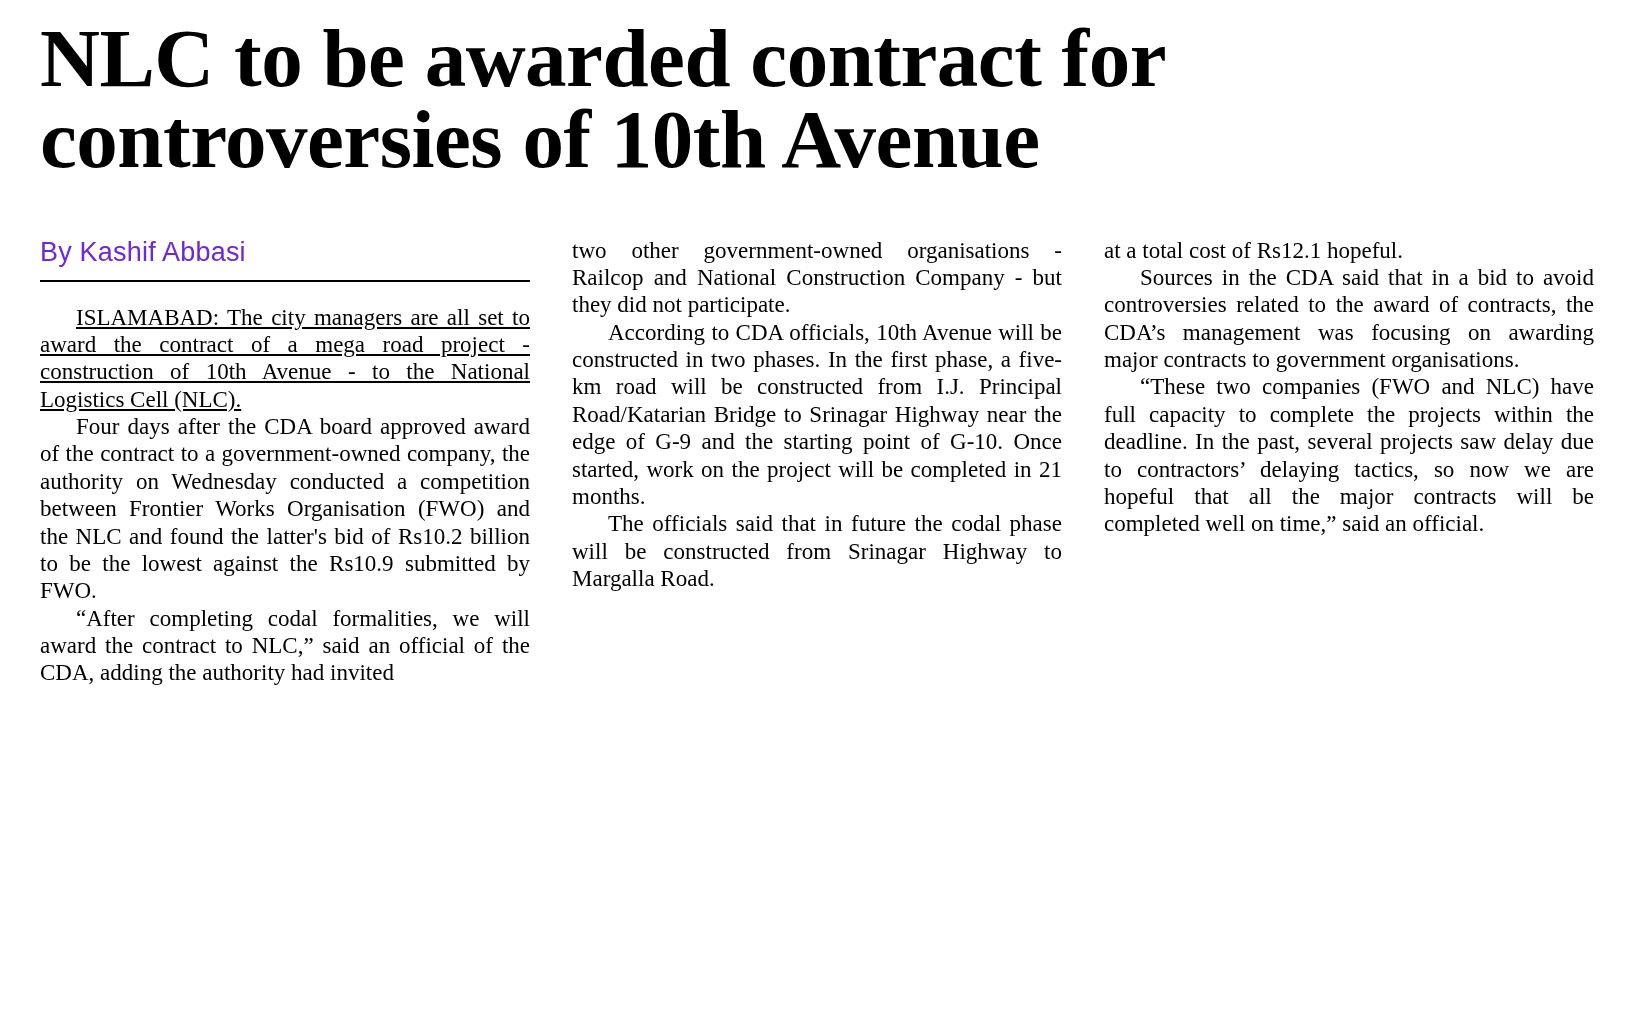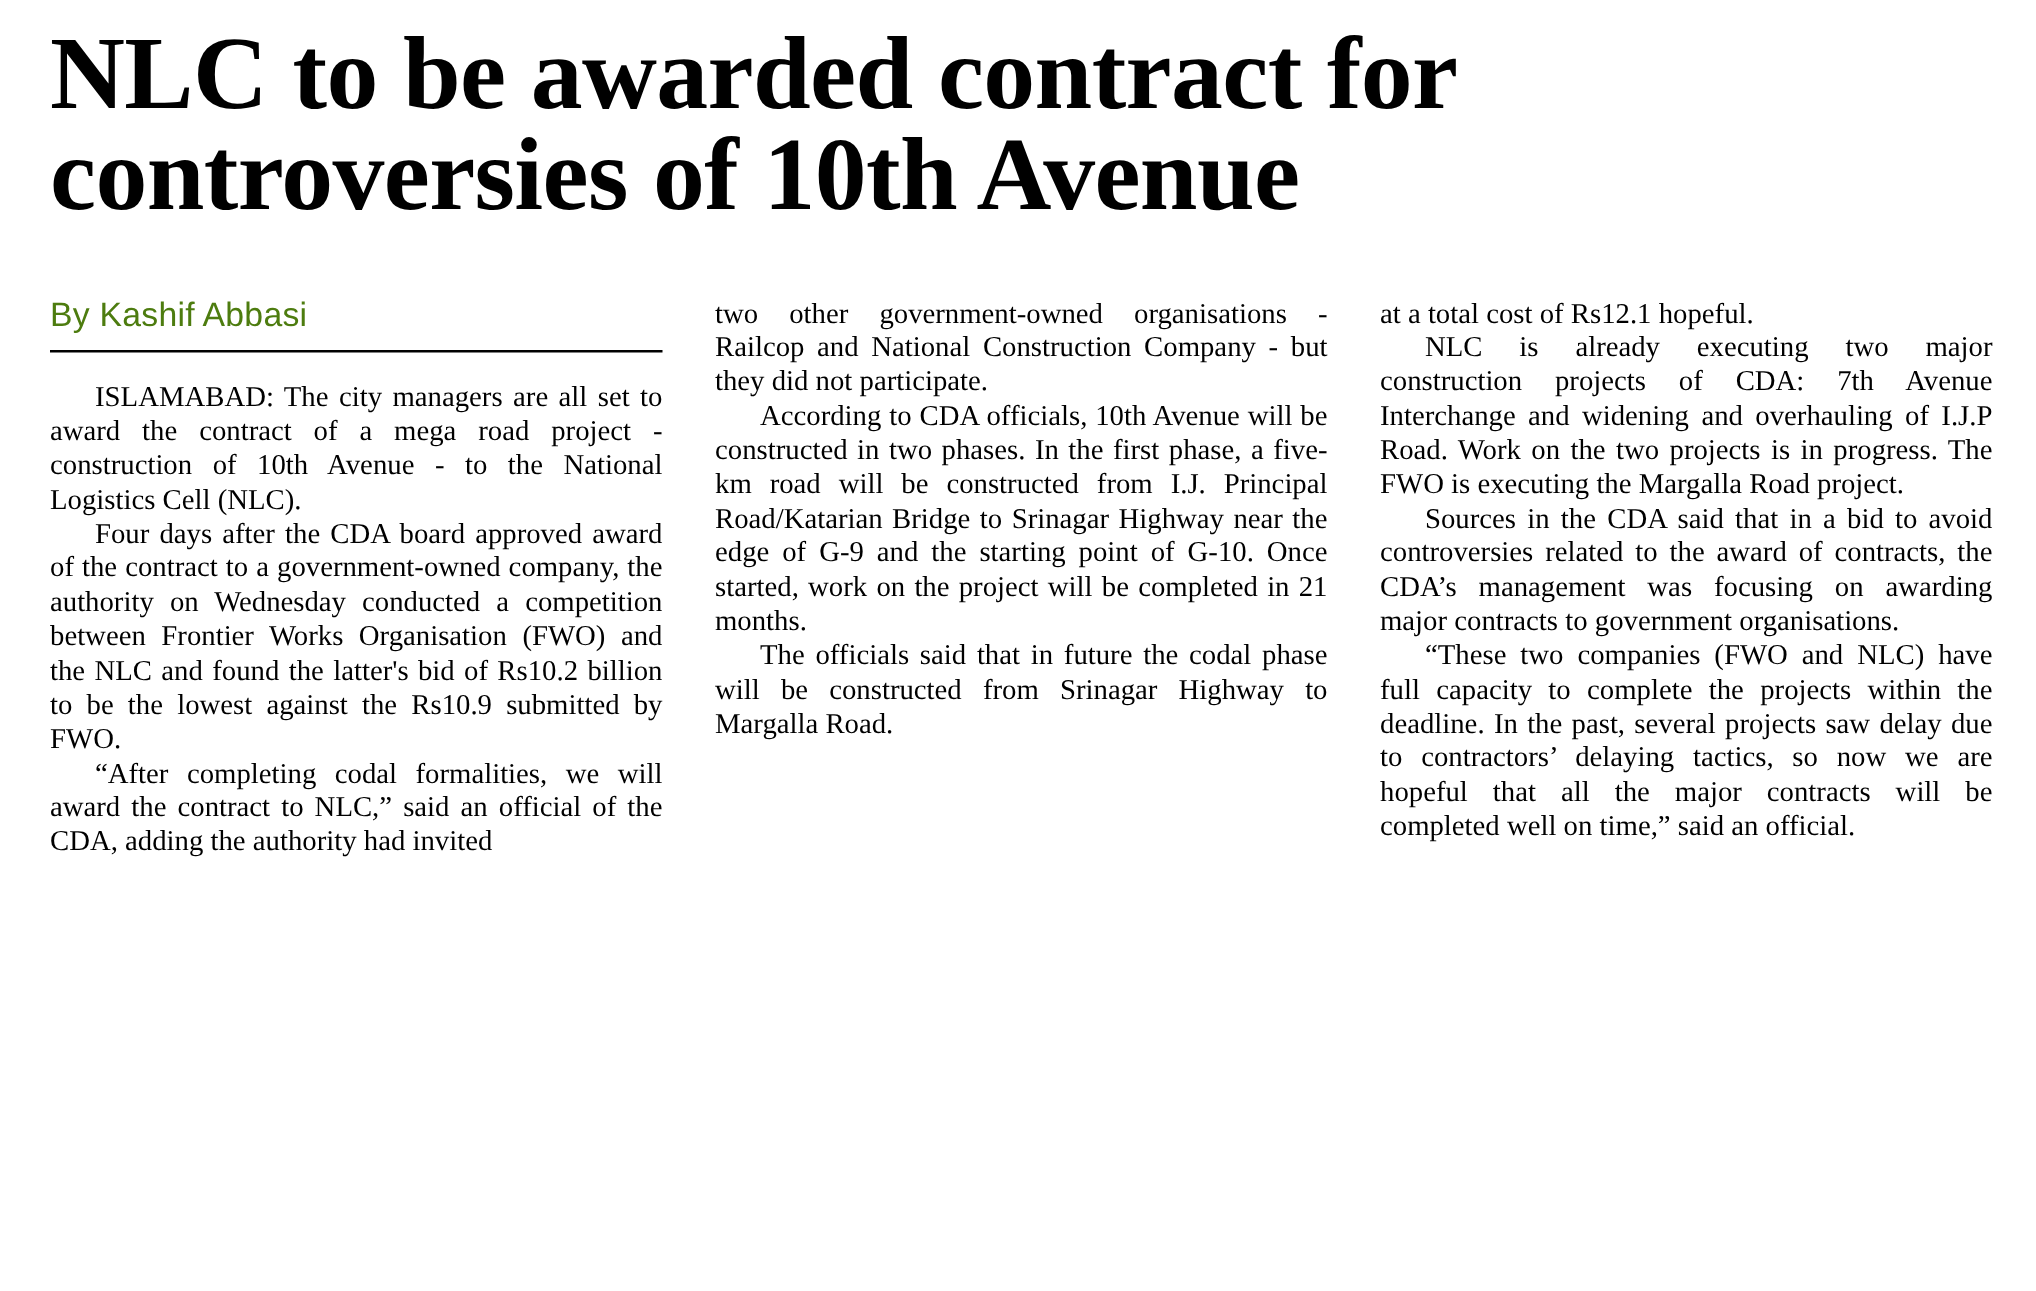--- a/index.html
+++ b/index.html
@@ -38,21 +38,21 @@
   .col {
     width: 490px;
     flex: 0 0 490px;
   }
   .byline {
     font-family: "Liberation Sans", sans-serif;
     font-size: 27px;
     font-weight: 400;
     letter-spacing: 0.2px;
     margin: 0 0 12px 0;
-    color: #4d7c0f;
+    color: #6d28d9;
   }
   .rule {
     border: none;
     border-top: 2px solid #000;
     margin: 0 0 22px 0;
     width: 100%;
   }
   .col p {
     margin: 0;
     font-family: "Liberation Serif", serif;
@@ -61,20 +61,21 @@
     text-align: justify;
     text-justify: inter-word;
     text-indent: 36px;
     hyphens: manual;
   }
   .col p + p {
     margin-top: 0;
   }
   .col.first-col .body-start {
     text-indent: 36px;
+    text-decoration: underline;
   }
   .col:not(.first-col) .body-start {
     text-indent: 0;
   }
   .col p:last-child {
     text-align: justify;
   }
   
   .nojust {
     text-align: left !important;
@@ -101,19 +102,18 @@
     </div>
 
     <div class="col">
       <p class="body-start">two other government-owned organisations - Railcop and National Construction Company - but they did not participate.</p>
       <p>According to CDA officials, 10th Avenue will be constructed in two phases. In the first phase, a five-km road will be constructed from I.J. Principal Road/Katarian Bridge to Srinagar Highway near the edge of G-9 and the starting point of G-10. Once started, work on the project will be completed in 21 months.</p>
       <p>The officials said that in future the codal phase will be constructed from Srinagar Highway to Margalla Road.</p>
     </div>
 
     <div class="col">
       <p class="body-start nojust">at a total cost of Rs12.1 hopeful.</p>
-      <p>NLC is already executing two major construction projects of CDA: 7th Avenue Interchange and widening and overhauling of I.J.P Road. Work on the two projects is in progress. The FWO is executing the Margalla Road project.</p>
       <p>Sources in the CDA said that in a bid to avoid controversies related to the award of contracts, the CDA’s management was focusing on awarding major contracts to government organisations.</p>
       <p>“These two companies (FWO and NLC) have full capacity to complete the projects within the deadline. In the past, several projects saw delay due to contractors’ delaying tactics, so now we are hopeful that all the major contracts will be completed well on time,” said an official.</p>
     </div>
 
   </div>
 </div>
 
 </body></html>

